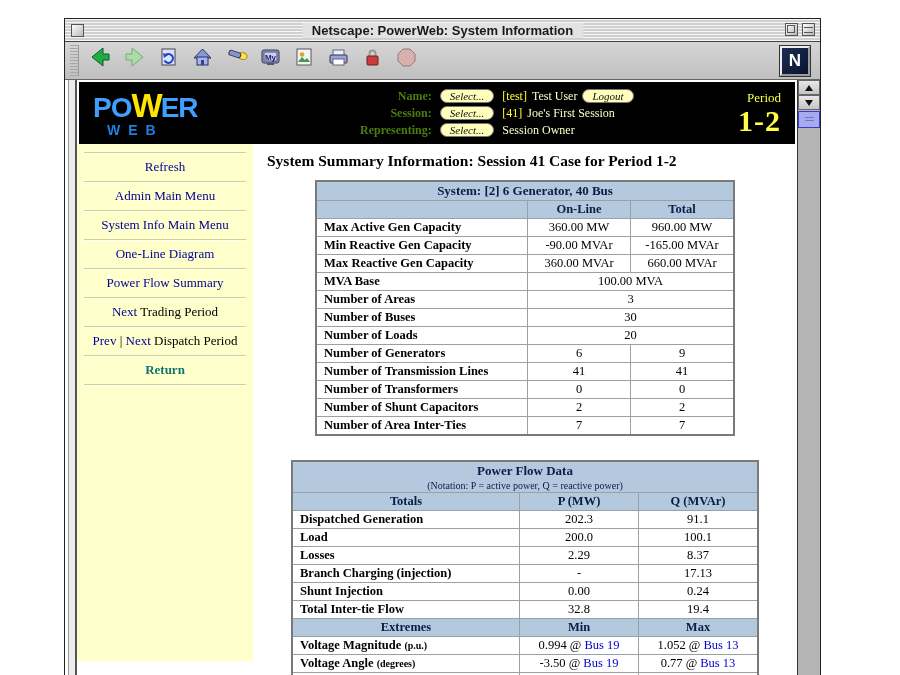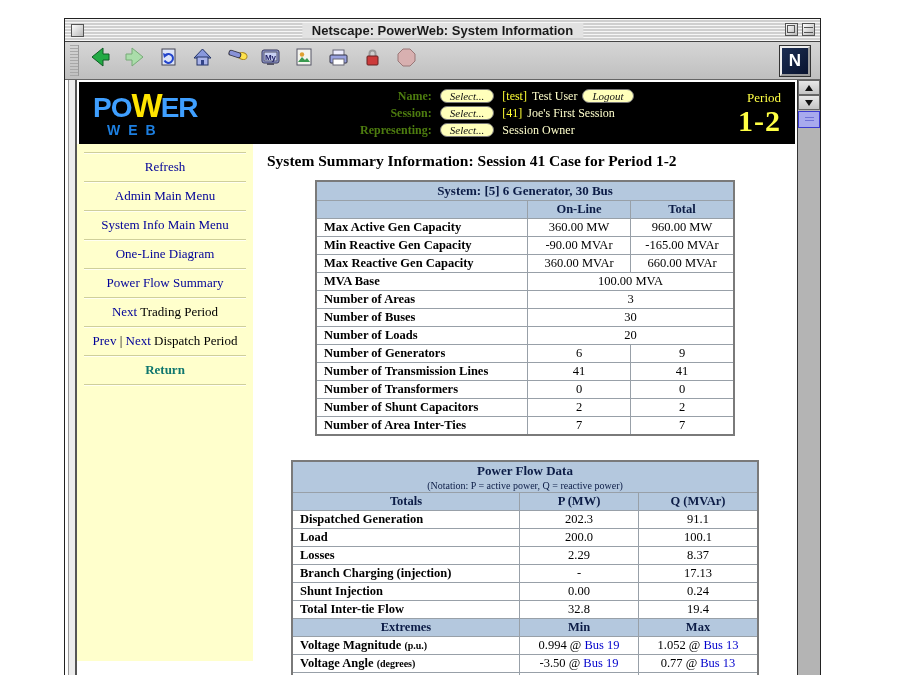--- a/index.html
+++ b/index.html
@@ -235,21 +235,21 @@
                 <div class="side-sep"></div>
                 <div class="side-item"><span class="slink sbold">Return</span></div>
                 <div class="side-sep"></div>
               </div>
           </div>
           <div class="main">
             <div class="heading">System Summary Information: Session 41 Case for Period 1-2</div>
             <table class="t1">
                 <tbody>
                   <tr>
-                    <td class="tt-title" colspan="3">System: [5] 6 Generator, 30 Bus</td>
+                    <td class="tt-title" colspan="3">System: [2] 6 Generator, 40 Bus</td>
                   </tr>
                   <tr>
                     <td class="tt-head"></td>
                     <td class="tt-head">On-Line</td>
                     <td class="tt-head">Total</td>
                   </tr>
                   <tr>
                     <td class="tt-rowlabel">Max Active Gen Capacity</td>
                     <td class="tt-val">360.00 MW</td>
                     <td class="tt-val">960.00 MW</td>

